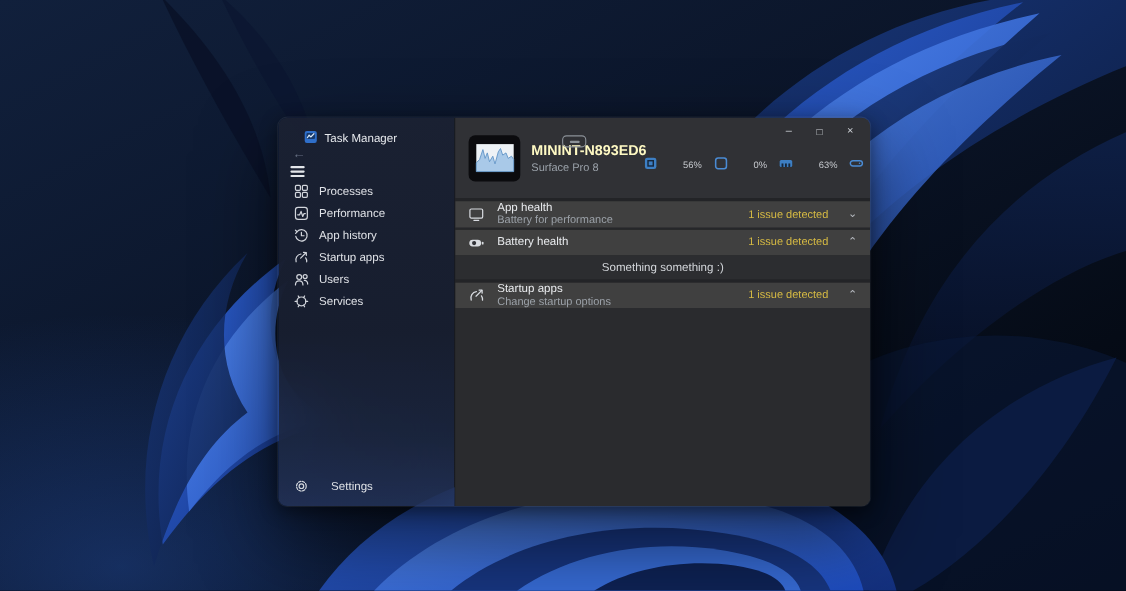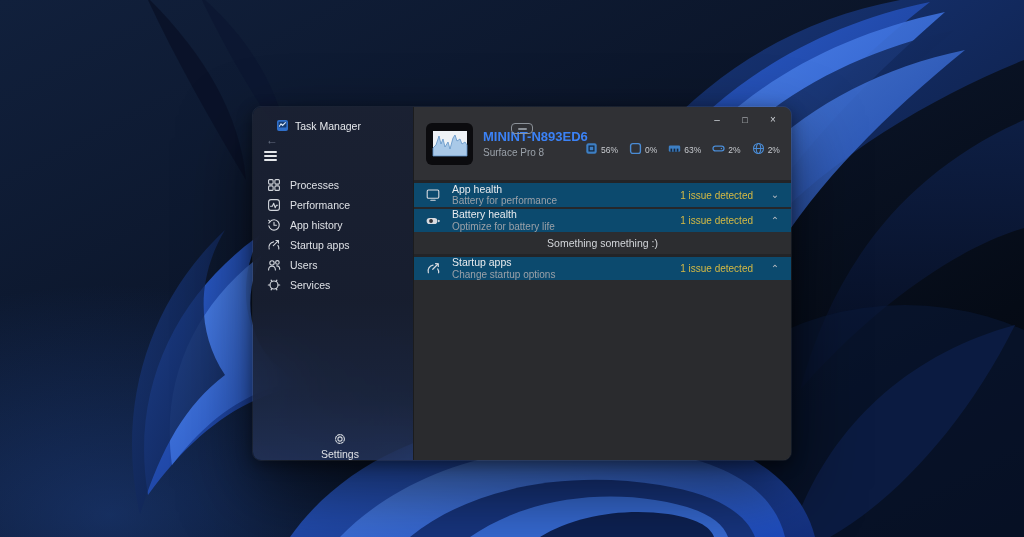--- a/index.html
+++ b/index.html
@@ -19,48 +19,48 @@
            background:linear-gradient(180deg,rgba(27,33,50,.96) 0%,rgba(24,30,47,.95) 55%,
                       rgba(28,38,62,.90) 82%,rgba(36,50,86,.84) 100%);
            backdrop-filter:blur(22px) saturate(1.2);}
   .sb-title{position:absolute;top:10px;left:24px;display:flex;align-items:center;gap:7px;}
   .sb-title .txt{font-size:10.5px;color:#e6e9ed;}
   .back-btn{position:absolute;top:26px;left:10px;width:18px;height:14px;
             color:#667082;font-size:12px;line-height:14px;text-align:center;}
   .menu-btn{position:absolute;top:42px;left:11px;width:18px;height:14px;
             display:flex;flex-direction:column;justify-content:center;gap:2.5px;}
   .menu-btn i{display:block;height:1.4px;width:13px;background:#e3e6ea;border-radius:1px;}
-  .nav{position:absolute;top:68px;left:0;right:0;}
+  .nav{position:absolute;top:57px;left:0;right:0;}
   .nav-item{height:20px;display:flex;align-items:center;gap:9px;padding-left:14px;
             font-size:10.5px;color:#dee1e6;cursor:default;}
   .nav-item .ic{width:14px;height:14px;color:#d2d6dc;flex:0 0 14px;display:flex;}
   .settings-item{position:absolute;left:0;right:0;bottom:8px;height:20px;
-            display:flex;align-items:center;gap:2px;padding-left:14px;
-            font-size:10.5px;color:#dee1e6;flex-direction:column;}
+            display:flex;align-items:center;gap:20px;padding-left:14px;
+            font-size:10.5px;color:#dee1e6;}
   .settings-item .ic{width:14px;height:14px;color:#d2d6dc;display:flex;}
 
   
   .main{flex:1;display:flex;flex-direction:column;background:#2a2b2e;
         border-left:1px solid rgba(0,0,0,.35);min-width:0;}
   .header-sec{height:73px;flex:0 0 73px;background:#303135;display:flex;align-items:center;
               padding-left:12px;}
   .thumb{width:47px;height:42px;background:#0b0b0e;border-radius:6px;
          display:flex;align-items:center;justify-content:center;flex:0 0 47px;}
   .thumb svg{border-radius:2px;display:block;}
   .dev-info{margin-left:10px;width:102px;display:flex;flex-direction:column;gap:3px;}
-  .dev-name{font-size:13px;font-weight:bold;color:#3b82f6;white-space:nowrap;}
+  .dev-name{font-size:13px;font-weight:bold;color:#fef9c3;white-space:nowrap;}
   .dev-model{font-size:10px;color:#9aa1a9;}
   .stats{display:flex;align-items:flex-end;gap:0;margin-top:10px;}
-  .stat{display:flex;align-items:flex-end;margin-right:11px;}
+  .stat{display:flex;align-items:flex-end;margin-right:11px;gap:20px;}
   .stat .ic{width:13px;height:13px;display:flex;}
   .stat .val{font-size:8.5px;color:#c7cacf;margin-left:3px;line-height:10px;}
 
   .gap3{height:3px;flex:0 0 3px;background:#232427;}
   .gap2{height:2px;flex:0 0 2px;background:#26272a;}
-  .row{height:24px;flex:0 0 24px;background:#0c4a6e;display:flex;align-items:center;
+  .row{height:24px;flex:0 0 24px;background:#404040;display:flex;align-items:center;
        padding-right:8px;}
   .row.h23{height:23px;flex:0 0 23px;}
   .row-ic{width:38px;flex:0 0 38px;display:flex;justify-content:center;color:#d8dbe0;}
   .row-text{flex:1;display:flex;flex-direction:column;line-height:1.12;min-width:0;}
   .row-title{font-size:10.5px;color:#e9ebee;}
   .row-sub{font-size:10px;color:#9ba1a8;}
   .row-status{font-size:10px;color:#d6ba43;margin-right:14px;white-space:nowrap;}
   .row-chevron{width:16px;text-align:center;color:#b6bac0;font-size:10px;line-height:10px;}
   .expanded{background:#2c2d30;display:flex;align-items:center;justify-content:center;
             font-size:10.5px;color:#d3d6da;}
@@ -338,21 +338,20 @@
         <span class="row-ic">
           <svg width="16" height="16" viewBox="0 0 16 16">
               <rect x="1.6" y="4.9" width="10.8" height="6.2" rx="3.1" fill="currentColor"></rect>
               <rect x="13" y="6.7" width="1.6" height="2.6" rx="0.8" fill="currentColor"></rect>
               <circle cx="6" cy="8" r="1.9" fill="#323338"></circle>
               <path d="M6,6.6 C7.2,7 7.4,8.4 6.4,9.4" stroke="#323338" stroke-width="0.9" fill="none"></path>
             </svg>
         </span>
         <span class="row-text">
           <span class="row-title">Battery health</span>
-          <span class="row-sub">Optimize for battery life</span>
         </span>
         <span class="row-status">1 issue detected</span>
         <span class="row-chevron">⌃</span>
       </div>
 
       <div class="expanded exp1">
         <span>Something something :)</span>
       </div>
 
       <div class="gap3"></div>

